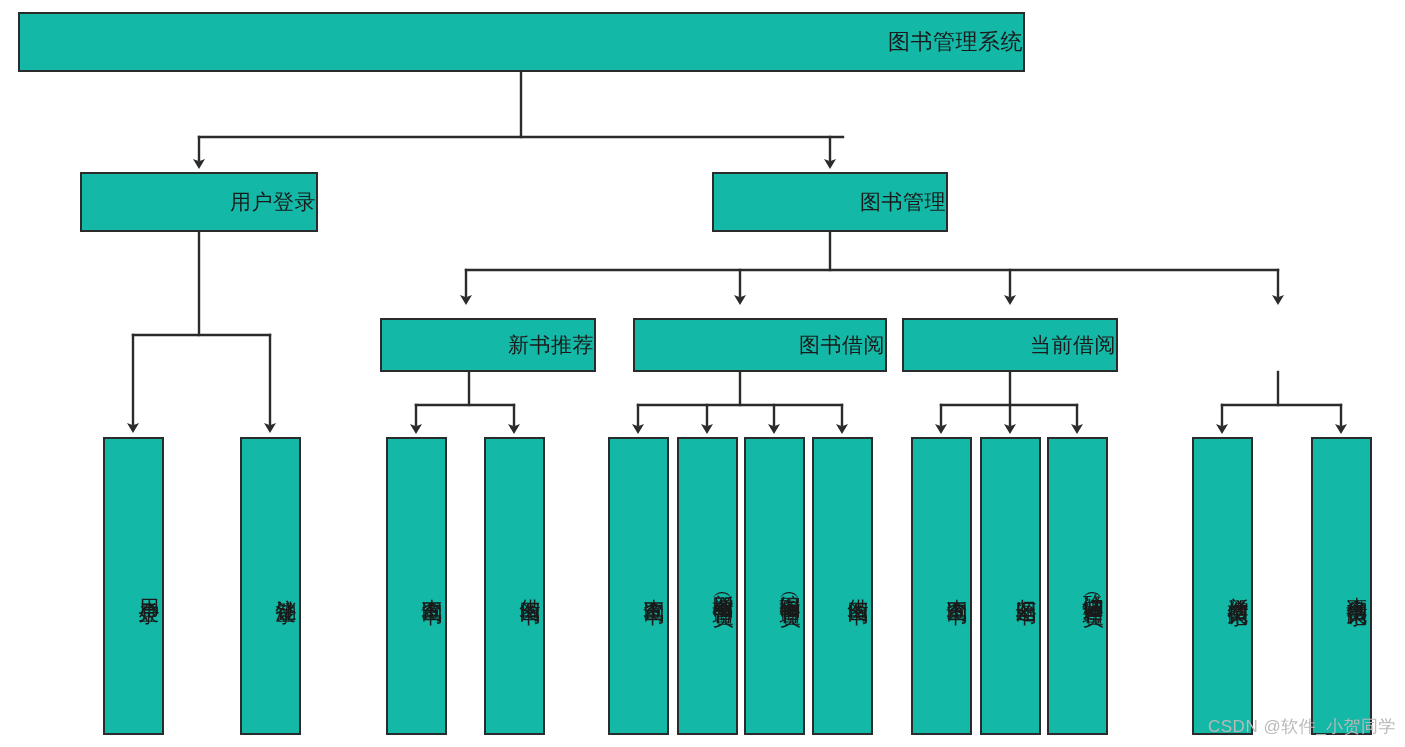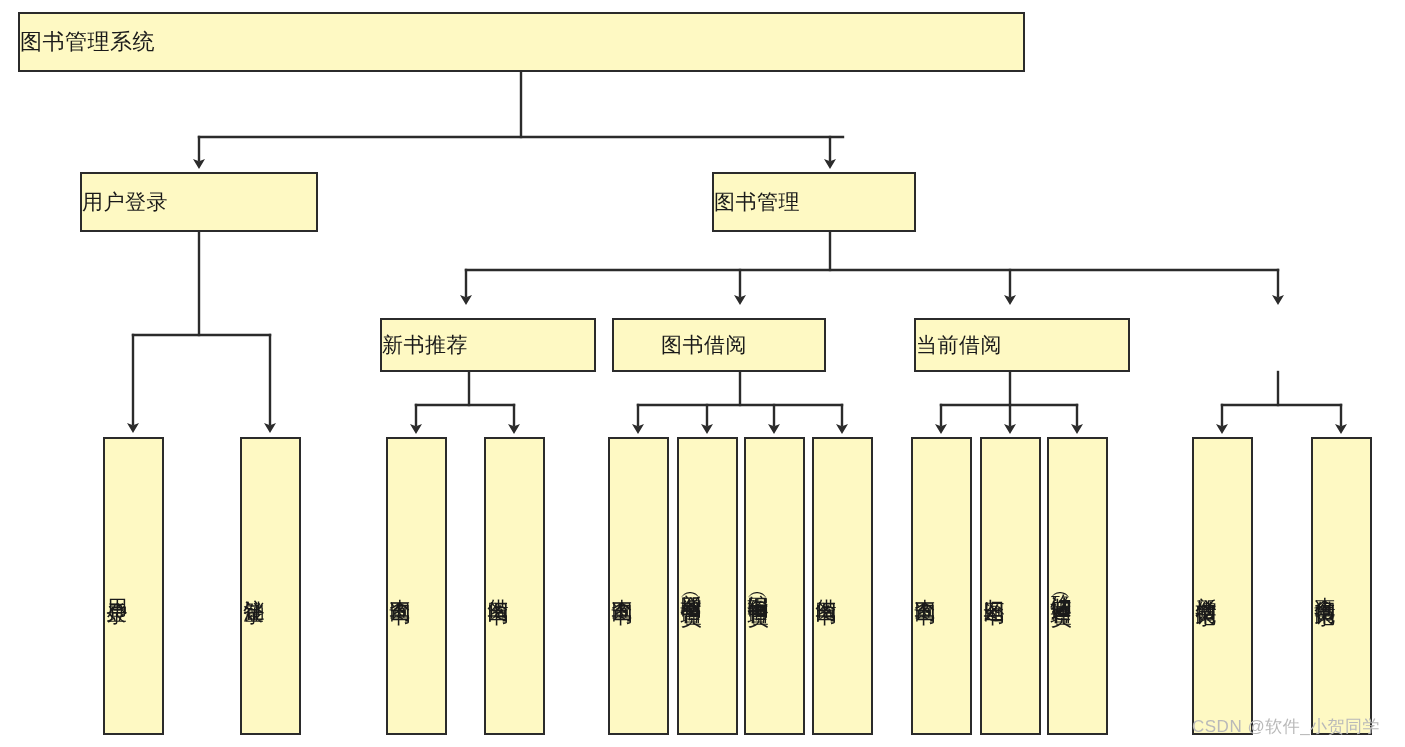--- a/index.html
+++ b/index.html
@@ -22,25 +22,25 @@
     position: absolute;
     left: 0;
     top: 0;
     width: 1405px;
     height: 747px;
     pointer-events: none;
   }
   .node {
     position: absolute;
     box-sizing: border-box;
-    background: #fef9c3;
+    background: #14b8a6;
     border: 2px solid #2b2b2b;
     display: flex;
     align-items: center;
-    justify-content: flex-start;
+    justify-content: flex-end;
     color: #1a1a1a;
     z-index: 2;
   }
   .node-label {
     display: block;
     text-align: center;
     line-height: 1.18;
     white-space: nowrap;
   }
   
@@ -64,20 +64,21 @@
     white-space: normal;
     max-height: 100%;
   }
   .watermark {
     position: absolute;
     font-size: 17px;
     color: #b9b9b9;
     white-space: nowrap;
     z-index: 3;
     letter-spacing: 0.5px;
+    margin-left: 16px;
   }
 </style>
 </head>
 <body>
 
 <div id="canvas">
 
   <svg id="edges" viewBox="0 0 1405 747" width="1405" height="747">
     <defs>
       <marker id="arw" markerWidth="10" markerHeight="12" refX="1" refY="6" orient="auto" markerUnits="userSpaceOnUse">
@@ -130,33 +131,33 @@
   </svg>
 
   <div class="node horiz root" style="left:18px; top:12px; width:1007px; height:60px;">
     <span class="node-label">图书管理系统</span>
   </div>
 
   <div class="node horiz" style="left:80px; top:172px; width:238px; height:60px;">
     <span class="node-label">用户登录</span>
   </div>
 
-  <div class="node horiz" style="left:712px; top:172px; width:204px; height:60px;">
+  <div class="node horiz" style="left:712px; top:172px; width:236px; height:60px;">
     <span class="node-label">图书管理</span>
   </div>
 
   <div class="node horiz" style="left:361px; top:318px; width:216px; height:54px;margin-left:19px;">
     <span class="node-label">新书推荐</span>
   </div>
 
-  <div class="node horiz" style="left:612px; top:318px; width:214px; height:54px;padding-left:47px;">
+  <div class="node horiz" style="left:633px; top:318px; width:254px; height:54px;padding-left:47px;">
     <span class="node-label">图书借阅</span>
   </div>
 
-  <div class="node horiz" style="left:902px; top:318px; width:216px; height:54px;margin-left:12px;">
+  <div class="node horiz" style="left:902px; top:318px; width:216px; height:54px;">
     <span class="node-label">当前借阅</span>
   </div>
 
 
   <div class="node vert" style="left:103px; top:437px; width:61px; height:298px;">
     <span class="node-label">用户登录</span>
   </div>
 
   <div class="node vert" style="left:240px; top:437px; width:61px; height:298px;">
     <span class="node-label">注销登录</span>

